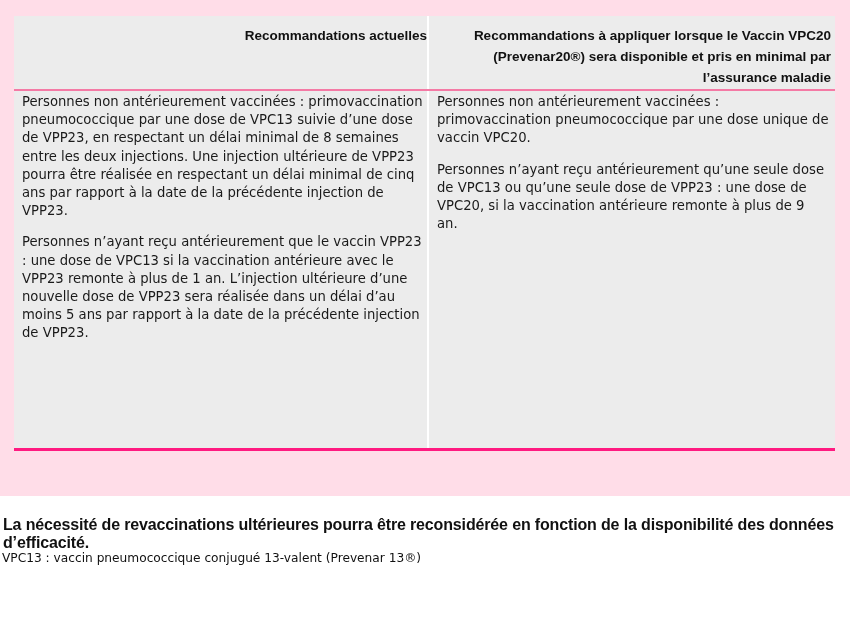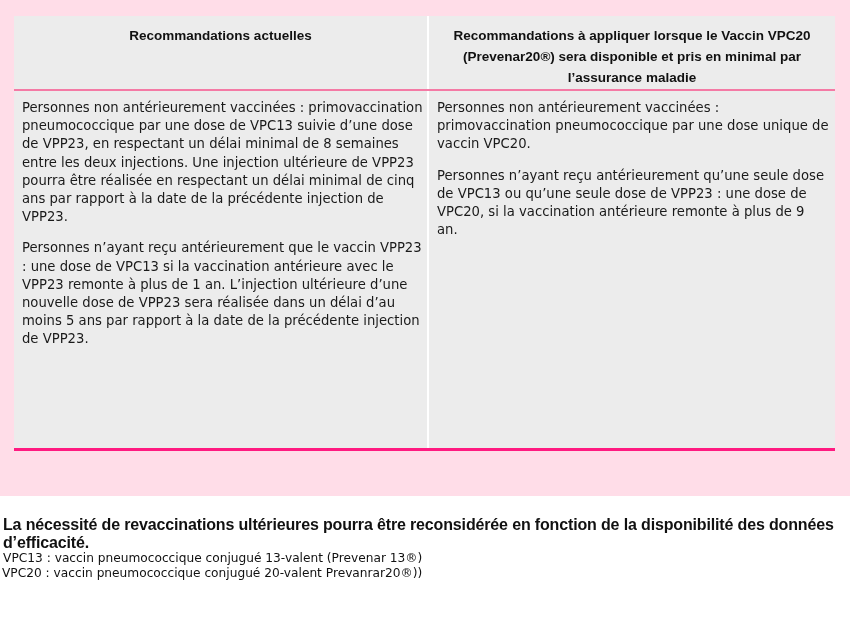--- a/index.html
+++ b/index.html
@@ -17,33 +17,33 @@
     height: 24px; background: #ff0073; color: #ffffff;
     font-family: "Liberation Sans", sans-serif; font-size: 14px;
     text-align: center; line-height: 24px;
   }
   .header-row {
     display: flex; height: 75px; background: #ececec;
     border-bottom: 2px solid #f47aa5;
   }
   .header-cell {
     font-family: "Liberation Sans", sans-serif; font-weight: bold;
-    font-size: 13.5px; text-align: center; line-height: 21px; padding-top: 9px;
+    font-size: 13.5px; text-align: right; line-height: 21px; padding-top: 9px;
     color: #111;
   }
   .header-cell.left { width: 415px; border-right: 2px solid #ffffff; }
   .header-cell.right { width: 406px; padding-left: 4px; padding-right: 4px; }
 
   .body-row {
     display: flex; height: 360px; background: #ececec;
     border-bottom: 3px solid #ff1a80;
   }
   .body-cell {
     font-family: "DejaVu Sans", sans-serif; font-size: 13.2px; line-height: 18.2px;
-    padding-top: 8px; color: #1a1a1a;
+    padding-top: 2px; color: #1a1a1a;
   }
   .body-cell.left { width: 415px; border-right: 2px solid #ffffff; padding-left: 8px; padding-right: 4px; }
   .body-cell.right { width: 406px; padding-left: 8px; padding-right: 6px; }
   .para { margin-bottom: 13px; }
 
   .note {
     position: absolute; left: 3px; top: 516px;
     font-family: "Liberation Sans", sans-serif; font-weight: bold; font-size: 16px;
     color: #111; letter-spacing: -0.15px;
   }
@@ -76,14 +76,13 @@
       <p class="para">Personnes non antérieurement vaccinées : primovaccination pneumococcique par une dose unique de vaccin VPC20.</p>
       <p class="para">Personnes n’ayant reçu antérieurement qu’une seule dose de VPC13 ou qu’une seule dose de VPP23 : une dose de VPC20, si la vaccination antérieure remonte à plus de 9 an.</p>
     </div>
   </div>
 </div>
 
 <div class="note">La nécessité de revaccinations ultérieures pourra être reconsidérée en fonction de la disponibilité des données d’efficacité.</div>
 
 <div class="glossary">
   <div class="glossary-line">VPC13 :  vaccin  pneumococcique  conjugué  13-valent (Prevenar 13®)</div>
-  <div class="glossary-line">VPC20 : vaccin  pneumococcique  conjugué  20-valent  Prevanrar20®))</div>
 </div>
 
 </body></html>

